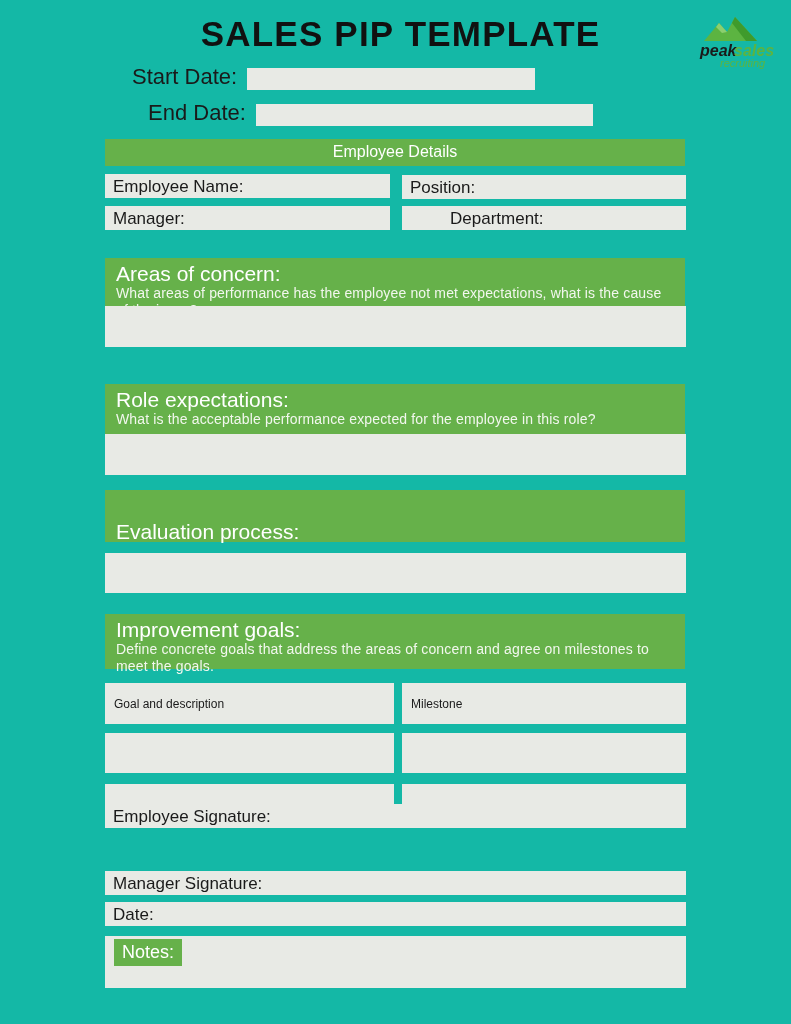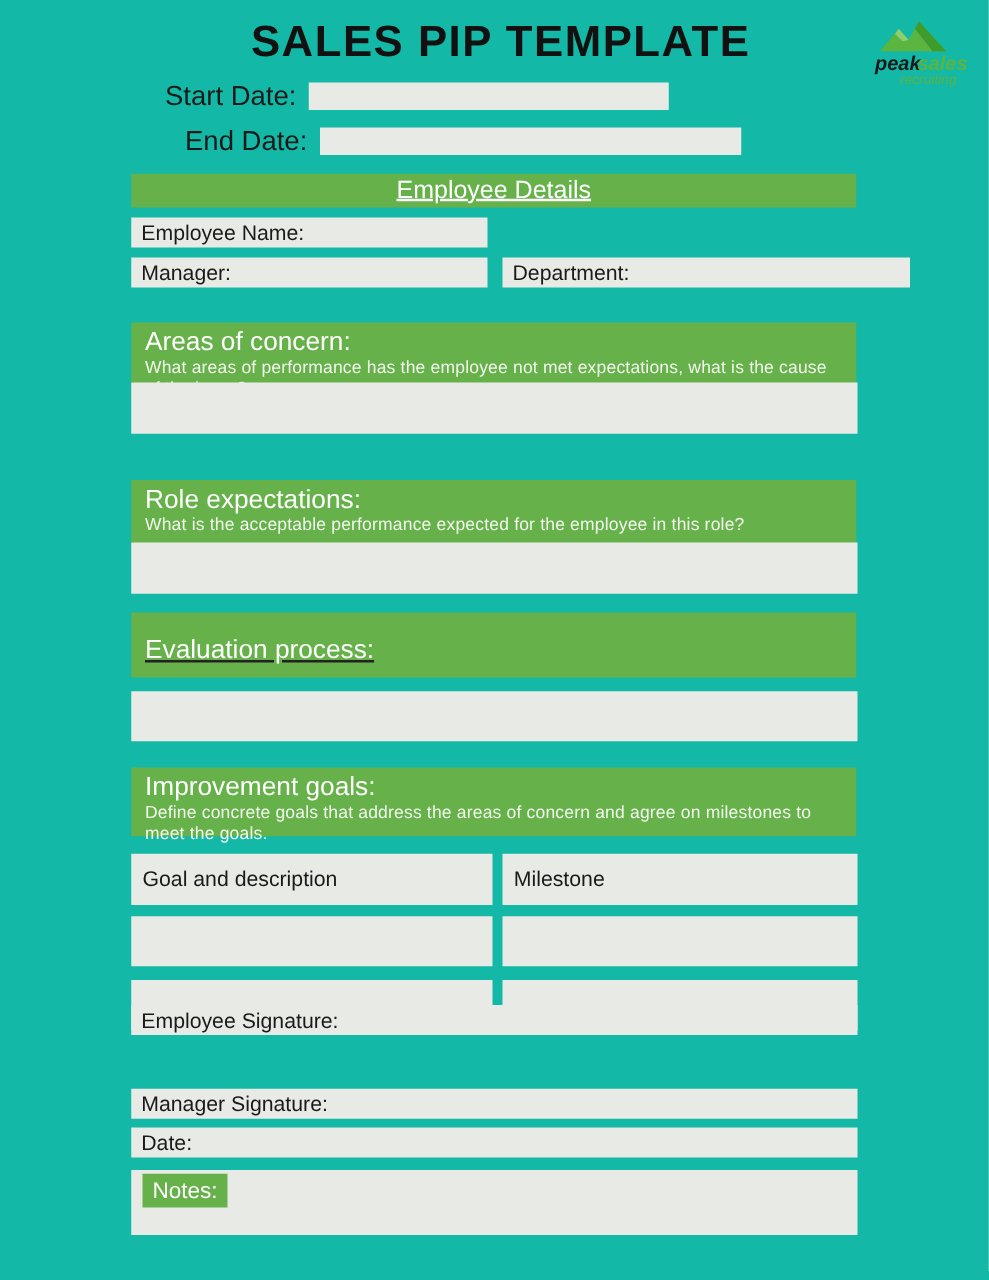--- a/index.html
+++ b/index.html
@@ -45,21 +45,21 @@
     width: 86px;
     height: 56px;
   }
   .logo svg { display: block; }
 
   
   .date-row {
     position: absolute;
     height: 26px;
     display: flex;
-    align-items: center;
+    align-items: flex-end;
   }
   .date-label {
     font-size: 22px;
     color: #1a1a1a;
     white-space: nowrap;
   }
   .date-field {
     background: #e8eae5;
     height: 22px;
   }
@@ -108,49 +108,49 @@
     line-height: 1;
     padding-left: 8px;
   }
   .gray-lbl {
     display: flex;
     align-items: center;
   }
 
   
   #employee-details-header { top: 139px; height: 27px; }
-  #employee-details-header .band-title { font-size: 20px; text-decoration: underline; }
+  #employee-details-header .band-title { font-size: 16px; }
 
   #employee-name-field  { left: 105px; top: 174px;  width: 285px; height: 24px; }
   #position-field       { left: 402px; top: 175px;  width: 284px; height: 24px; }
   #manager-field        { left: 105px; top: 206px;  width: 285px; height: 24px; }
-  #department-field     { left: 402px; top: 206px;  width: 326px; height: 24px; }
+  #department-field     { left: 402px; top: 206px;  width: 284px; height: 24px; padding-left: 40px; }
 
   
   #areas-concern-header { top: 258px; height: 55px; }
   #areas-concern-box    { left: 105px; top: 306px; width: 581px; height: 41px; }
 
   
   #role-expect-header { top: 364px; height: 54px; margin-top: 20px; }
   #role-expect-box    { left: 105px; top: 434px; width: 581px; height: 41px; }
 
   
   #evaluation-header { top: 490px; height: 52px; }
-  #evaluation-header .band-pad { padding: 4px 10px 0 11px; display: flex; align-items: center; height: 100%; text-decoration: underline; }
+  #evaluation-header .band-pad { padding: 16px 10px 0 11px; display: flex; align-items: center; height: 100%; }
   #evaluation-box    { left: 105px; top: 553px; width: 581px; height: 40px; }
 
   
   #improvement-header { top: 614px; height: 55px; }
   #goal-head-cell      { left: 105px; top: 683px; width: 289px; height: 41px; }
   #milestone-head-cell { left: 402px; top: 683px; width: 284px; height: 41px; }
   #goal-r1  { left: 105px; top: 733px; width: 289px; height: 40px; }
   #mile-r1  { left: 402px; top: 733px; width: 284px; height: 40px; }
   #goal-r2  { left: 105px; top: 784px; width: 289px; height: 40px; }
   #mile-r2  { left: 402px; top: 784px; width: 284px; height: 40px; }
-  .table-head-label { font-size: 17px; color: #1a1a1a; padding-left: 9px; }
+  .table-head-label { font-size: 12px; color: #1a1a1a; padding-left: 9px; }
 
   
   #employee-signature-field { left: 105px; top: 804px; width: 581px; height: 24px; }
   #manager-signature-field  { left: 105px; top: 871px; width: 581px; height: 24px; }
   #date-signature-field     { left: 105px; top: 902px; width: 581px; height: 24px; }
 
   
   #notes-box { left: 105px; top: 936px; width: 581px; height: 52px; }
   .notes-badge {
     position: absolute;
@@ -193,20 +193,23 @@
     <span class="date-field"></span>
   </div>
 
   <div class="band band-centered" id="employee-details-header">
     <span class="band-title">Employee Details</span>
   </div>
 
   <div class="gray gray-lbl" id="employee-name-field">
     <span class="field-label">Employee Name:</span>
   </div>
+  <div class="gray gray-lbl" id="position-field">
+    <span class="field-label">Position:</span>
+  </div>
   <div class="gray gray-lbl" id="manager-field">
     <span class="field-label">Manager:</span>
   </div>
   <div class="gray gray-lbl" id="department-field">
     <span class="field-label">Department:</span>
   </div>
 
   <div class="band" id="areas-concern-header">
     <div class="band-pad">
       <div class="band-title">Areas of concern:</div>

